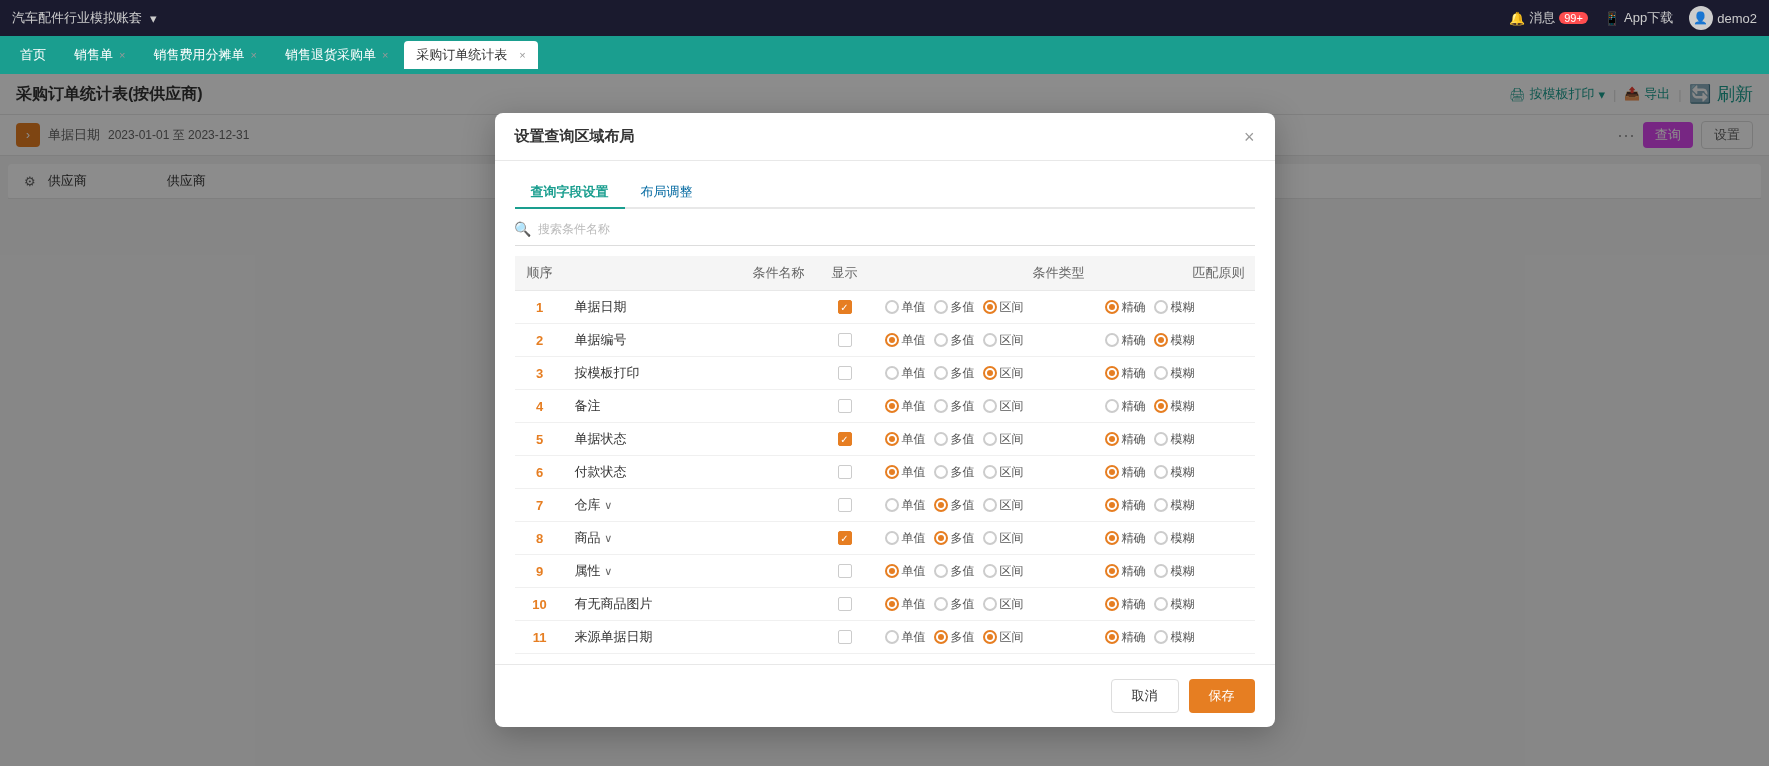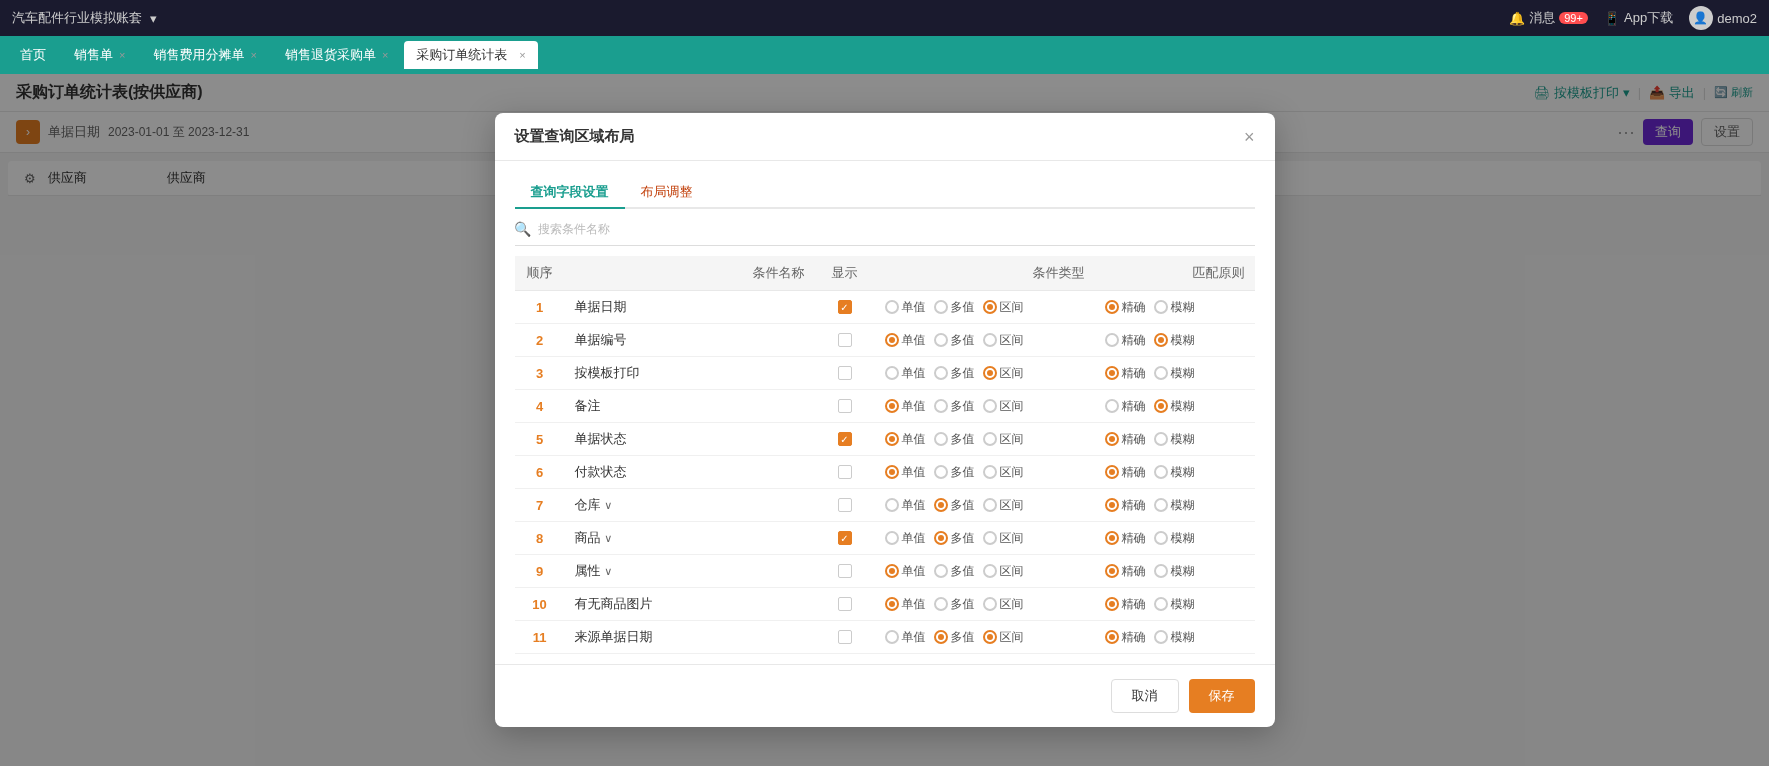--- a/index.html
+++ b/index.html
@@ -57,39 +57,39 @@
       padding: 8px 16px;
       display: flex;
       align-items: center;
       justify-content: space-between;
       border-bottom: 1px solid #e8e8e8;
     }
     .page-title { font-size: 16px; font-weight: bold; color: #333; }
     .header-actions { display: flex; align-items: center; gap: 8px; }
     .btn-print { display: flex; align-items: center; gap: 4px; color: #1a9e8f; font-size: 13px; cursor: pointer; }
     .btn-export { color: #1a9e8f; font-size: 13px; cursor: pointer; }
-    .btn-refresh { color: #1a9e8f; font-size: 11px; cursor: pointer; }
+    .btn-refresh { color: #1a9e8f; font-size: 18px; cursor: pointer; }
 
     
     .filter-bar {
       background: #fff;
       padding: 6px 16px;
       display: flex;
       align-items: center;
       gap: 8px;
       border-bottom: 1px solid #e8e8e8;
       flex-wrap: wrap;
     }
     .filter-toggle { width: 24px; height: 24px; background: #e67e22; color: #fff; border-radius: 4px; display: flex; align-items: center; justify-content: center; cursor: pointer; font-size: 12px; }
     .filter-label { font-size: 13px; color: #666; }
     .filter-date-btns { display: flex; gap: 4px; }
     .filter-btn { padding: 2px 8px; border: 1px solid #ddd; border-radius: 3px; background: #fff; color: #666; font-size: 12px; cursor: pointer; }
     .filter-btn.active { background: #e67e22; color: #fff; border-color: #e67e22; }
     .date-range { font-size: 12px; color: #666; }
-    .btn-query { background: #6d28d9; color: #fff; border: none; border-radius: 4px; padding: 4px 12px; cursor: pointer; font-size: 13px; }
+    .btn-query { background: #d946ef; color: #fff; border: none; border-radius: 4px; padding: 4px 12px; cursor: pointer; font-size: 13px; }
     .btn-settings { background: #fff; color: #666; border: 1px solid #ddd; border-radius: 4px; padding: 4px 12px; cursor: pointer; font-size: 13px; }
 
     
     .table-area {
       background: #fff;
       margin: 8px;
       border-radius: 4px;
     }
     .table-header-row {
       display: flex;
@@ -125,21 +125,21 @@
       justify-content: space-between;
       padding: 14px 20px;
       border-bottom: 1px solid #e8e8e8;
     }
     .modal-title { font-size: 15px; font-weight: bold; color: #333; }
     .modal-close { font-size: 18px; color: #999; cursor: pointer; line-height: 1; }
     .modal-body { flex: 1; overflow: hidden; display: flex; flex-direction: column; padding: 16px 20px 0; }
     
     
     .modal-tabs { display: flex; gap: 0; border-bottom: 2px solid #e8e8e8; margin-bottom: 12px; }
-    .modal-tab { padding: 6px 16px; font-size: 13px; color: #c2410c; cursor: pointer; border-bottom: 2px solid transparent; margin-bottom: -2px; }
+    .modal-tab { padding: 6px 16px; font-size: 13px; color: #0369a1; cursor: pointer; border-bottom: 2px solid transparent; margin-bottom: -2px; }
     .modal-tab.active { color: #1a9e8f; border-bottom: 2px solid #1a9e8f; font-weight: bold; }
 
     
     .modal-search { display: flex; align-items: center; border-bottom: 1px solid #ddd; padding-bottom: 8px; margin-bottom: 10px; gap: 6px; }
     .modal-search input { border: none; outline: none; font-size: 12px; color: #666; flex: 1; }
     .modal-search input::placeholder { color: #bbb; }
     .search-icon { color: #999; font-size: 14px; }
 
     
     .modal-table { flex: 1; overflow-y: auto; }

